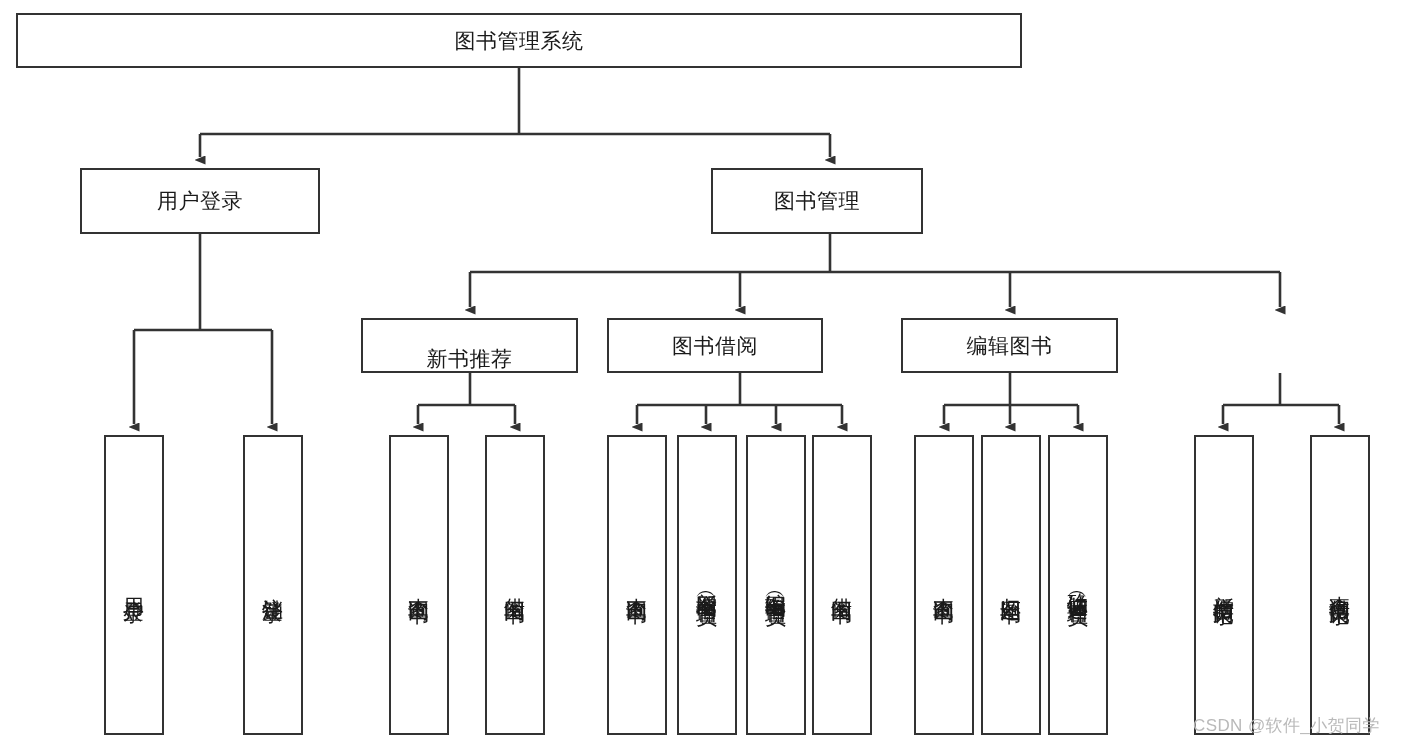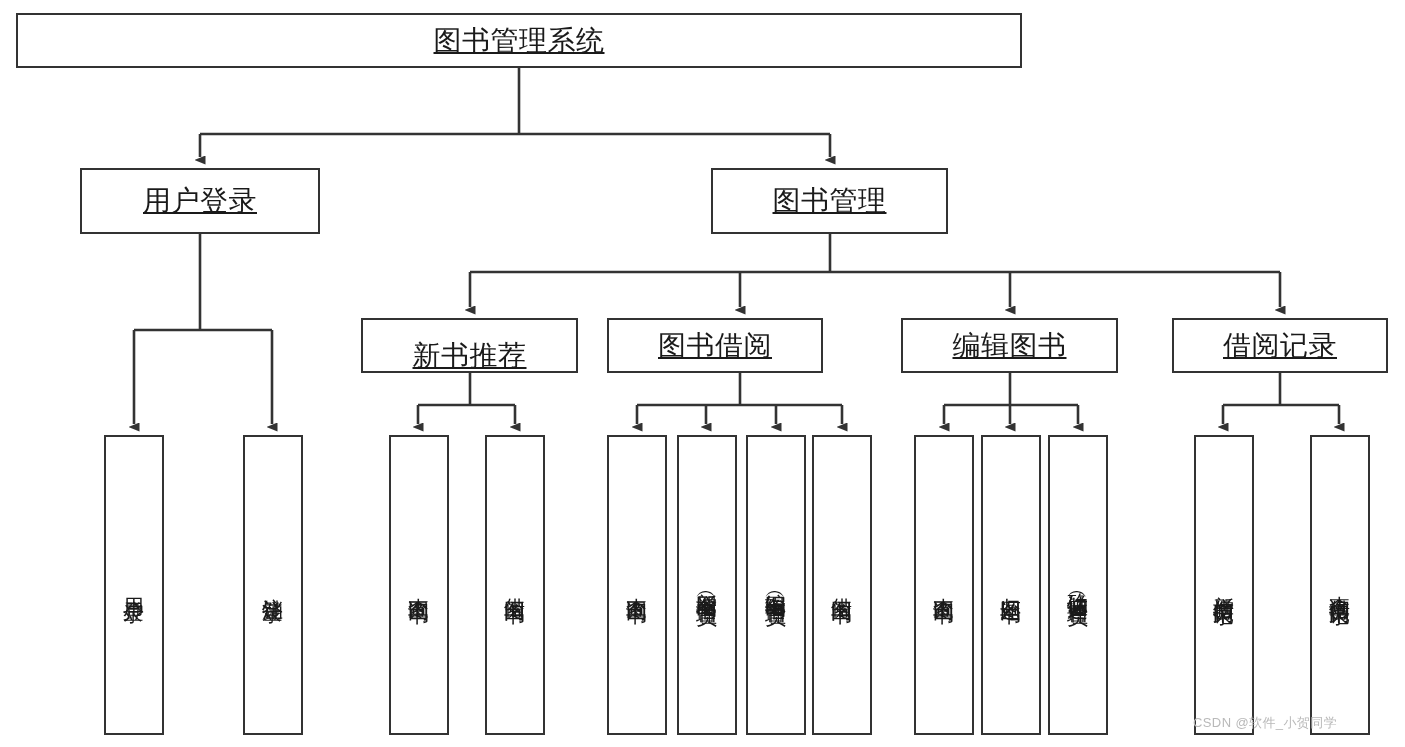--- a/index.html
+++ b/index.html
@@ -38,44 +38,43 @@
     z-index: 2;
   }
   .node .lbl {
     display: block;
     text-align: center;
     line-height: 1.12;
     white-space: pre;
   }
   
   .node.h .lbl {
-    font-size: 28px;
+    font-size: 21px;
     letter-spacing: 0.5px;
-    text-decoration: underline;
   }
   
   .node.v {
     align-items: center;
     justify-content: center;
     padding: 4px 0;
   }
   .node.v .lbl {
     writing-mode: vertical-rl;
     text-orientation: upright;
     font-size: 21px;
     line-height: 1.0;
     letter-spacing: 2px;
     white-space: pre-line;
     max-height: 288px;
   }
   #watermark {
     position: absolute;
     left: 1193px;
     top: 714px;
-    font-size: 13px;
+    font-size: 17px;
     color: #b9b9b9;
     letter-spacing: 0.4px;
     z-index: 5;
     white-space: nowrap;
   }
 </style>
 </head>
 <body>
 
 <div id="canvas">
@@ -131,39 +130,36 @@
   </svg>
 
   <div class="node h" style="left:16px; top:13px; width:1006px; height:55px;">
     <span class="lbl">图书管理系统</span>
   </div>
 
   <div class="node h" style="left:80px; top:168px; width:240px; height:66px;">
     <span class="lbl">用户登录</span>
   </div>
 
-  <div class="node h" style="left:711px; top:168px; width:237px; height:66px;">
+  <div class="node h" style="left:711px; top:168px; width:212px; height:66px;">
     <span class="lbl">图书管理</span>
   </div>
 
   <div class="node h" style="left:361px; top:318px; width:217px; height:55px;align-items:flex-end;">
     <span class="lbl">新书推荐</span>
   </div>
 
   <div class="node h" style="left:607px; top:318px; width:216px; height:55px;">
     <span class="lbl">图书借阅</span>
   </div>
 
   <div class="node h" style="left:901px; top:318px; width:217px; height:55px;">
     <span class="lbl">编辑图书</span>
   </div>
 
-  <div class="node h" style="left:1172px; top:318px; width:216px; height:55px;">
-    <span class="lbl">借阅记录</span>
-  </div>
 
   <div class="node v" style="left:104px; top:435px; width:60px; height:300px;">
     <span class="lbl">用户登录</span>
   </div>
   <div class="node v" style="left:243px; top:435px; width:60px; height:300px;">
     <span class="lbl">注销登录</span>
   </div>
 
   <div class="node v" style="left:389px; top:435px; width:60px; height:300px;">
     <span class="lbl">查询图书</span>

